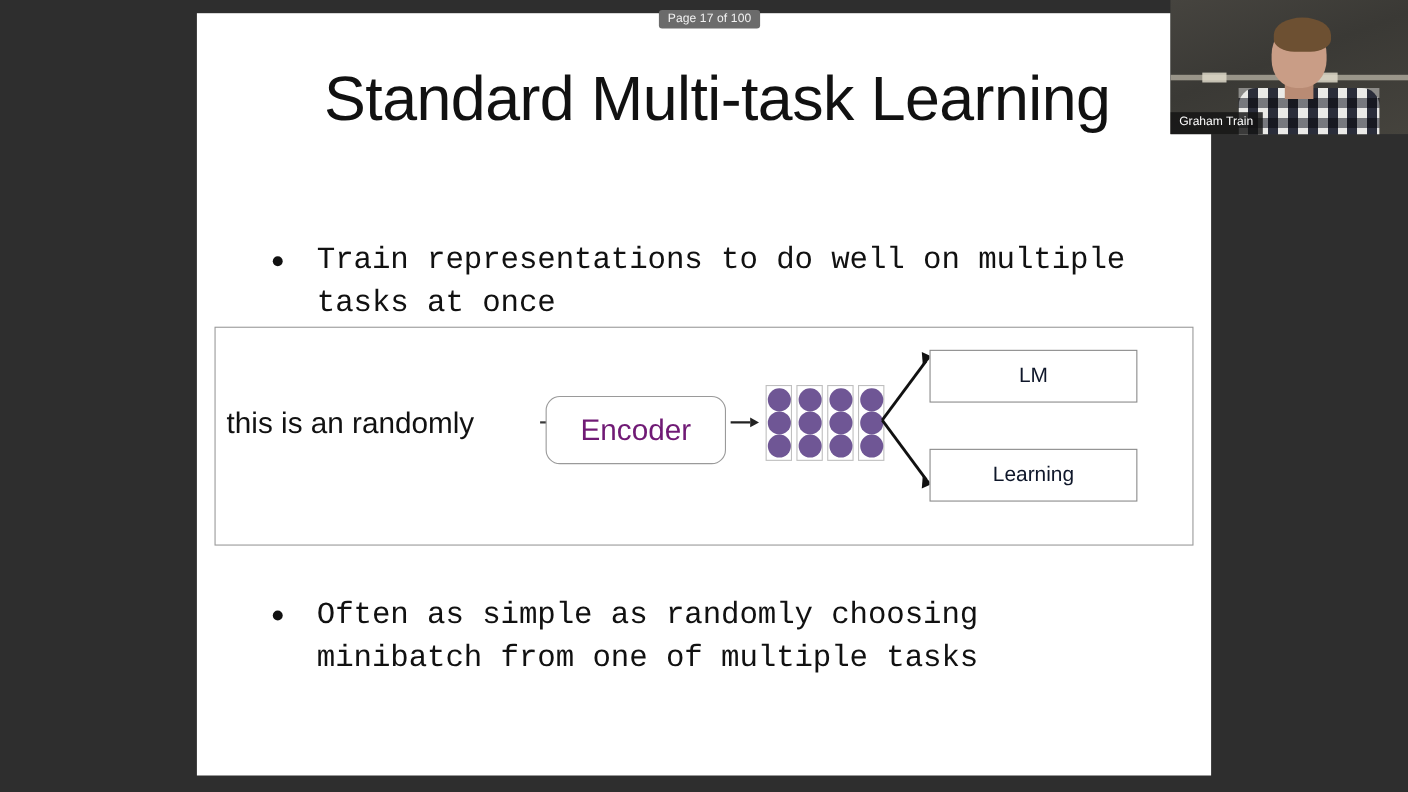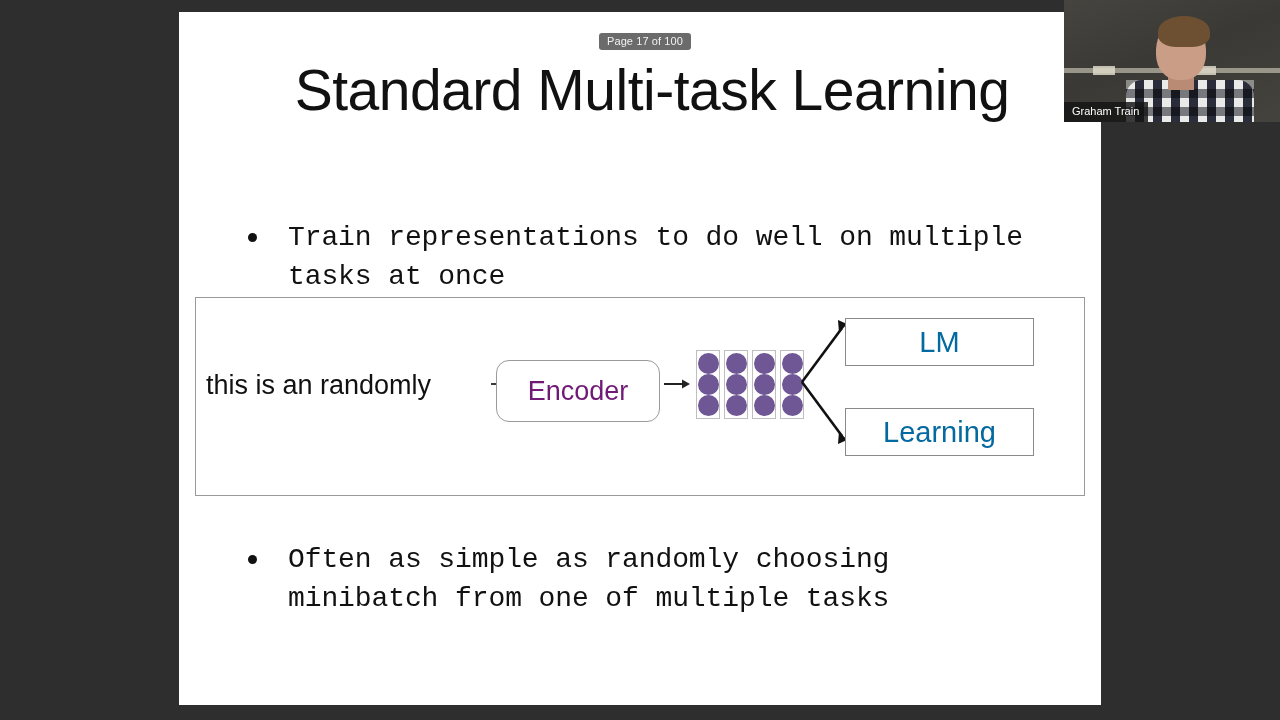--- a/index.html
+++ b/index.html
@@ -23,21 +23,20 @@
     left:599px; top:9px;
     padding:2px 8px 3px 8px;
     background:#6b6b6b;
     color:#f2f2f2;
     font-size:11px;
     line-height:12px;
     border-radius:3px;
     letter-spacing:0.1px;
     white-space:nowrap;
     z-index:40;
-    margin-top:24px;
   }
 
   
   #slide {
     position:absolute;
     left:179px; top:12px;
     width:922px; height:693px;
     background:#ffffff;
   }
 
@@ -151,22 +150,22 @@
   }
 
   .out-box {
     position:absolute;
     width:189px; height:48px;
     border:1.6px solid #8a8a8a;
     background:#ffffff;
     display:flex;
     align-items:center;
     justify-content:center;
-    font-size:29px;
-    color:#0369a1;
+    font-size:19px;
+    color:#0f172a;
   }
   #out-box-lm     { left:649px; top:20px; }
   #out-box-tagging{ left:649px; top:110px; }
 
   
   #speaker-video {
     position:absolute;
     right:0px; top:0px;
     width:216px; height:122px;
     overflow:hidden;

